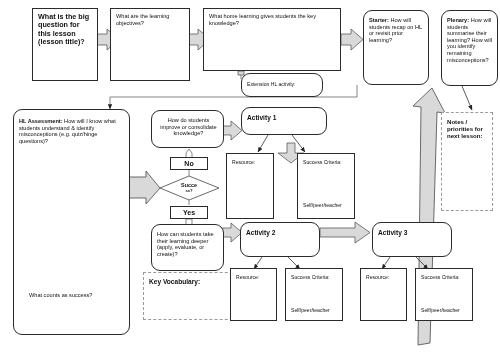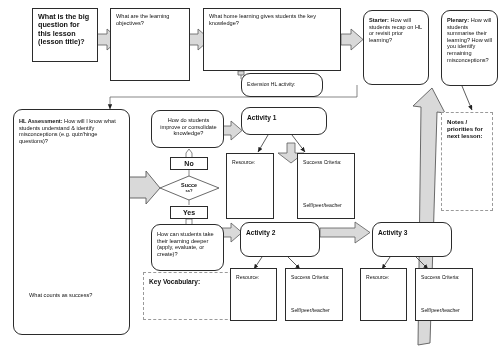--- a/index.html
+++ b/index.html
@@ -110,21 +110,21 @@
     <g>
       <path d="M390,257 L382,269" fill="none" stroke="#333" stroke-width="0.8" marker-end="url(#ahs)"></path>
       <path d="M416,257 L428,269" fill="none" stroke="#333" stroke-width="0.8" marker-end="url(#ahs)"></path>
     </g>
 
     <g>
       <path d="M160,188 L189,176 L219,188 L189,200 z" fill="#fff" stroke="#444" stroke-width="0.8"></path>
     </g>
   </svg>
 
-  <div class="box" style="left:32px;top:8px;width:66px;height:54px;">
+  <div class="box" style="left:32px;top:8px;width:66px;height:73px;">
     <div class="txt t7 b" style="left:0;top:0;width:66px;">What is the big question for this lesson (lesson title)?</div>
   </div>
 
   <div class="box" style="left:110px;top:8px;width:80px;height:73px;">
     <div class="txt t55" style="left:0;top:0;width:80px;">What are the learning objectives?</div>
   </div>
 
   <div class="box" style="left:203px;top:8px;width:138px;height:63px;">
     <div class="txt t55" style="left:0;top:0;width:138px;">What home learning gives students the key knowledge?</div>
   </div>

